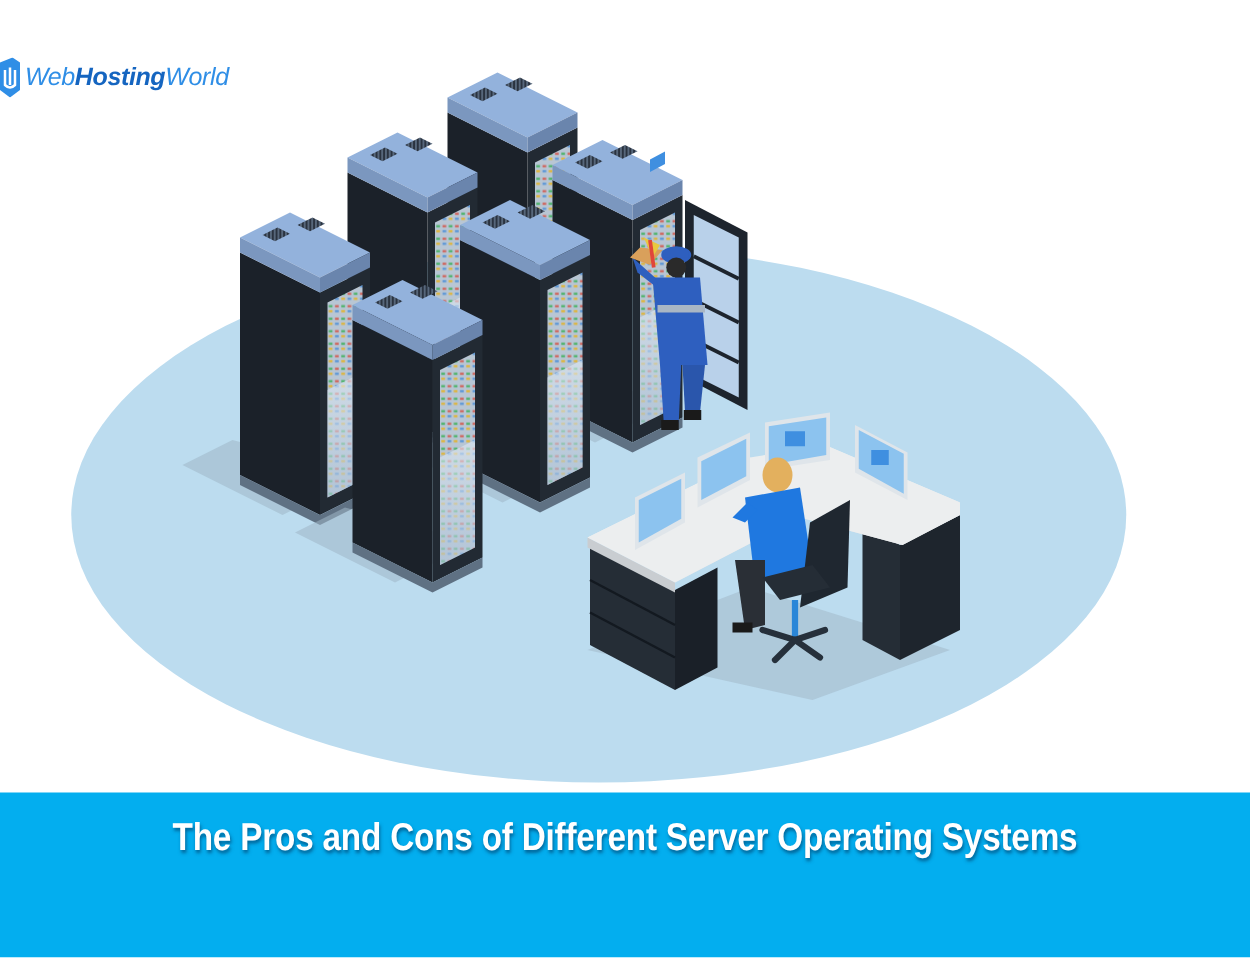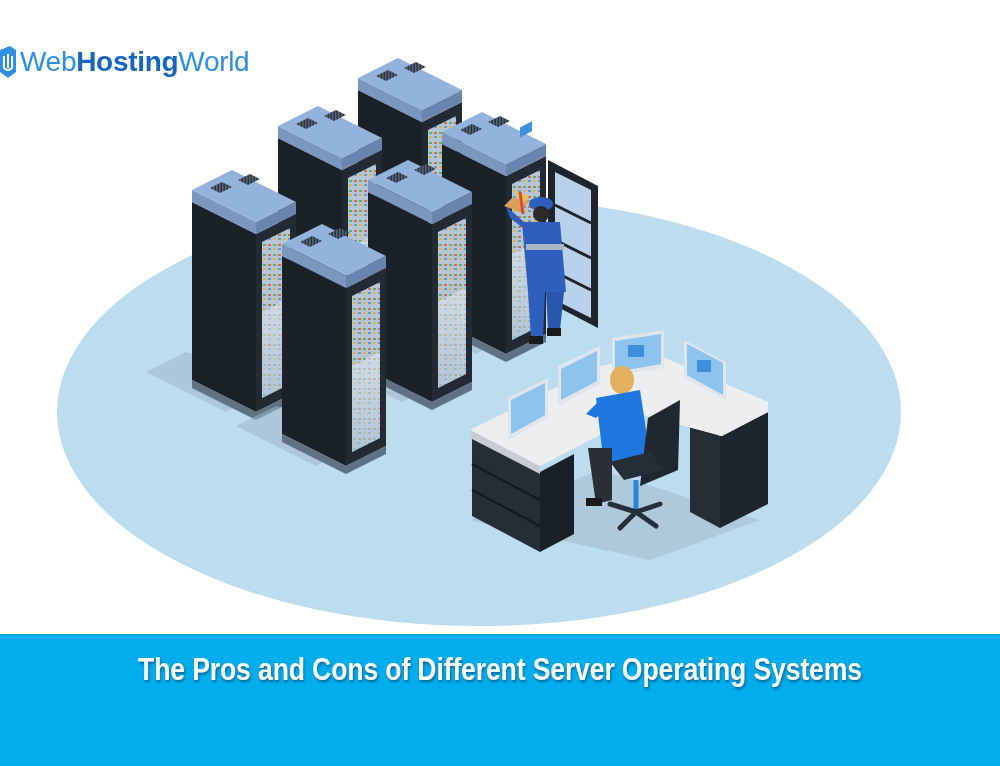--- a/index.html
+++ b/index.html
@@ -6,21 +6,21 @@
   body {
     width: 1000px; height: 766px; overflow: hidden; position: relative;
     background: #ffffff;
     font-family: "Liberation Sans", sans-serif;
   }
   .logo {
     position: absolute; left: 0; top: 44px; height: 36px;
     display: flex; align-items: center;
   }
   .logo-icon { width: 16px; height: 32px; margin-right: 4px; }
-  .logo-text { font-size: 28px; letter-spacing: -0.3px; line-height: 1; }
+  .logo-text { font-size: 20px; letter-spacing: -0.3px; line-height: 1; font-style: italic; }
   .logo-web { color: #2f8ee6; font-weight: 400; }
   .logo-hosting { color: #1565c0; font-weight: 700; }
   .logo-world { color: #2f8ee6; font-weight: 400; }
 
   .scene { position: absolute; left: 0; top: 0; width: 1000px; height: 634px; }
 
   .banner {
     position: absolute; left: 0; top: 634px; width: 1000px; height: 132px;
     background: #03aeef;
   }

